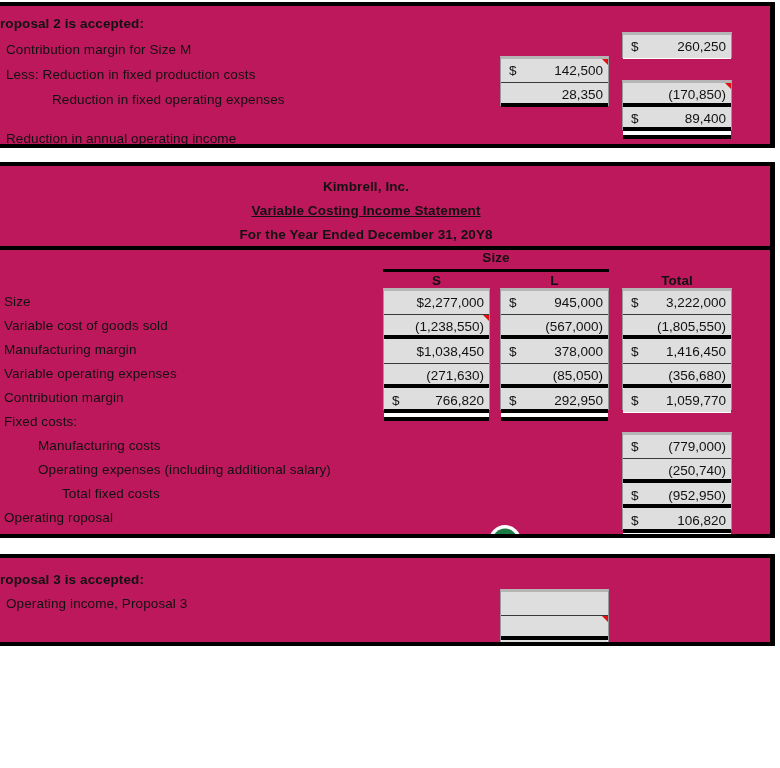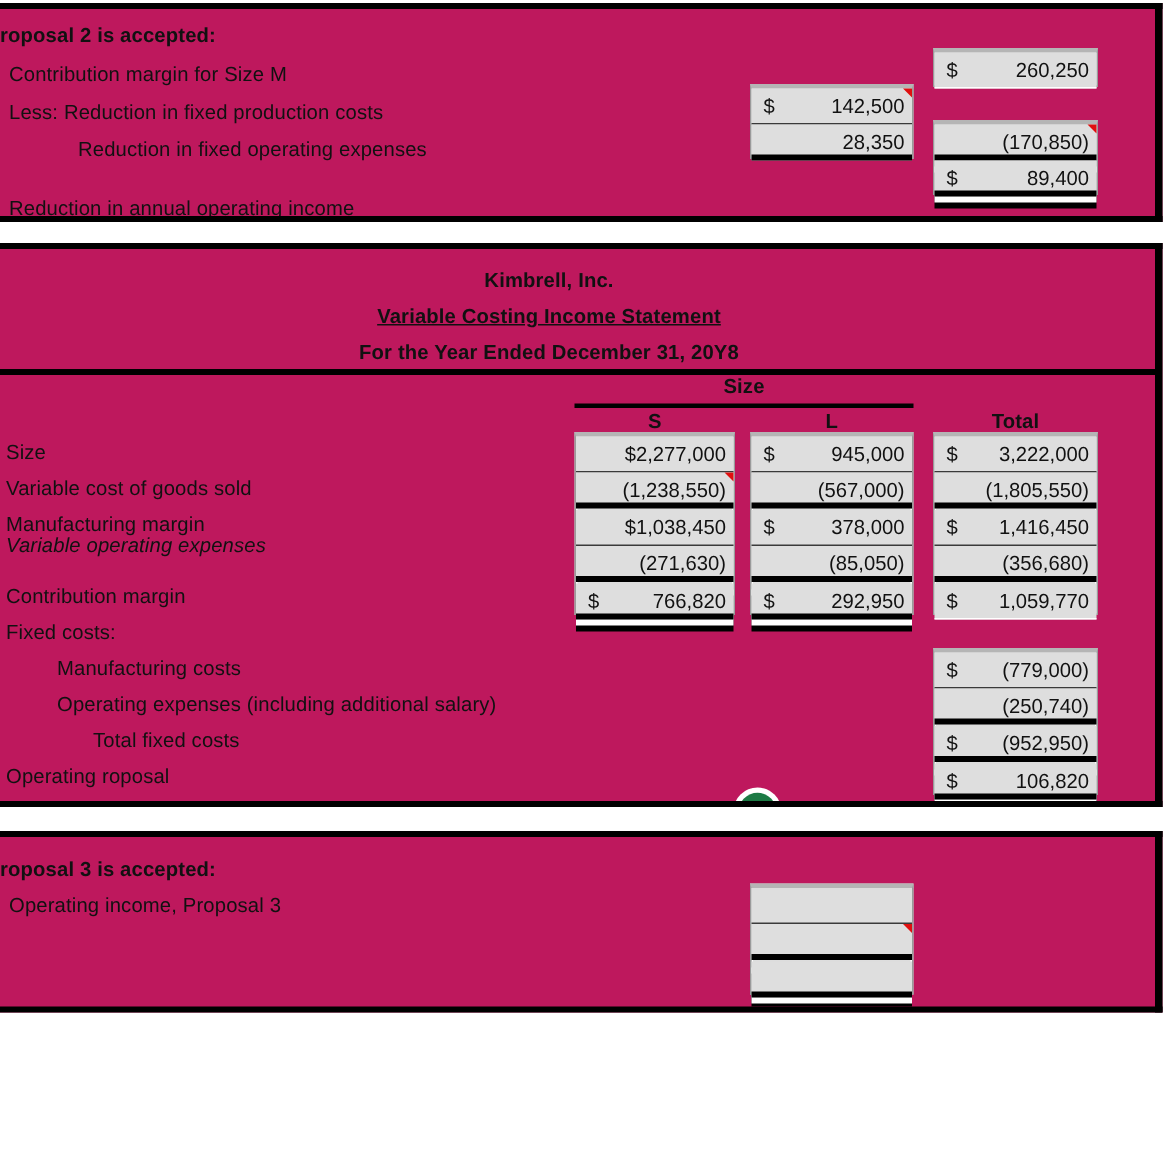--- a/index.html
+++ b/index.html
@@ -18,21 +18,21 @@
     background:#be185d;
     border-top:4px solid #000;
     border-bottom:4px solid #000;
     border-right:5px solid #000;
     border-left:0;
     box-sizing:border-box;
     overflow:hidden;
   }
   #panel-1{left:0;top:2px;width:775px;height:146px;}
   #panel-2{left:0;top:162px;width:775px;height:376px;}
-  #panel-3{left:0;top:554px;width:775px;height:121px;}
+  #panel-3{left:0;top:554px;width:775px;height:92px;}
 
   
   .lbl{
     position:absolute;
     font-size:13.5px;
     color:#111;
     white-space:nowrap;
     letter-spacing:0.1px;
   }
   .bold{font-weight:bold;}
@@ -135,21 +135,21 @@
     <div class="lbl bold ctr" style="left:383px;top:84px;width:226px;">Size</div>
     <div class="hrule" style="left:383px;top:103px;width:226px;"></div>
 
     <div class="lbl bold ctr" style="left:383px;top:107px;width:107px;">S</div>
     <div class="lbl bold ctr" style="left:500px;top:107px;width:109px;">L</div>
     <div class="lbl bold ctr" style="left:622px;top:107px;width:110px;">Total</div>
 
     <div class="lbl" style="left:4px;top:128px;">Size</div>
     <div class="lbl" style="left:4px;top:152px;">Variable cost of goods sold</div>
     <div class="lbl" style="left:4px;top:176px;">Manufacturing margin</div>
-    <div class="lbl" style="left:4px;top:190px;font-style:italic;">Variable operating expenses</div>
+    <div class="lbl" style="left:4px;top:200px;">Variable operating expenses</div>
     <div class="lbl" style="left:4px;top:224px;">Contribution margin</div>
     <div class="lbl" style="left:4px;top:248px;">Fixed costs:</div>
     <div class="lbl" style="left:38px;top:272px;">Manufacturing costs</div>
     <div class="lbl" style="left:38px;top:296px;">Operating expenses (including additional salary)</div>
     <div class="lbl" style="left:62px;top:320px;">Total fixed costs</div>
     <div class="lbl" style="left:4px;top:344px;">Operating roposal</div>
 
     <div class="cellbox" style="left:383px;top:122px;width:107px;height:122px;">
       <div class="cell rule-thin" style="top:0px;">
         <span class="cur"></span>

